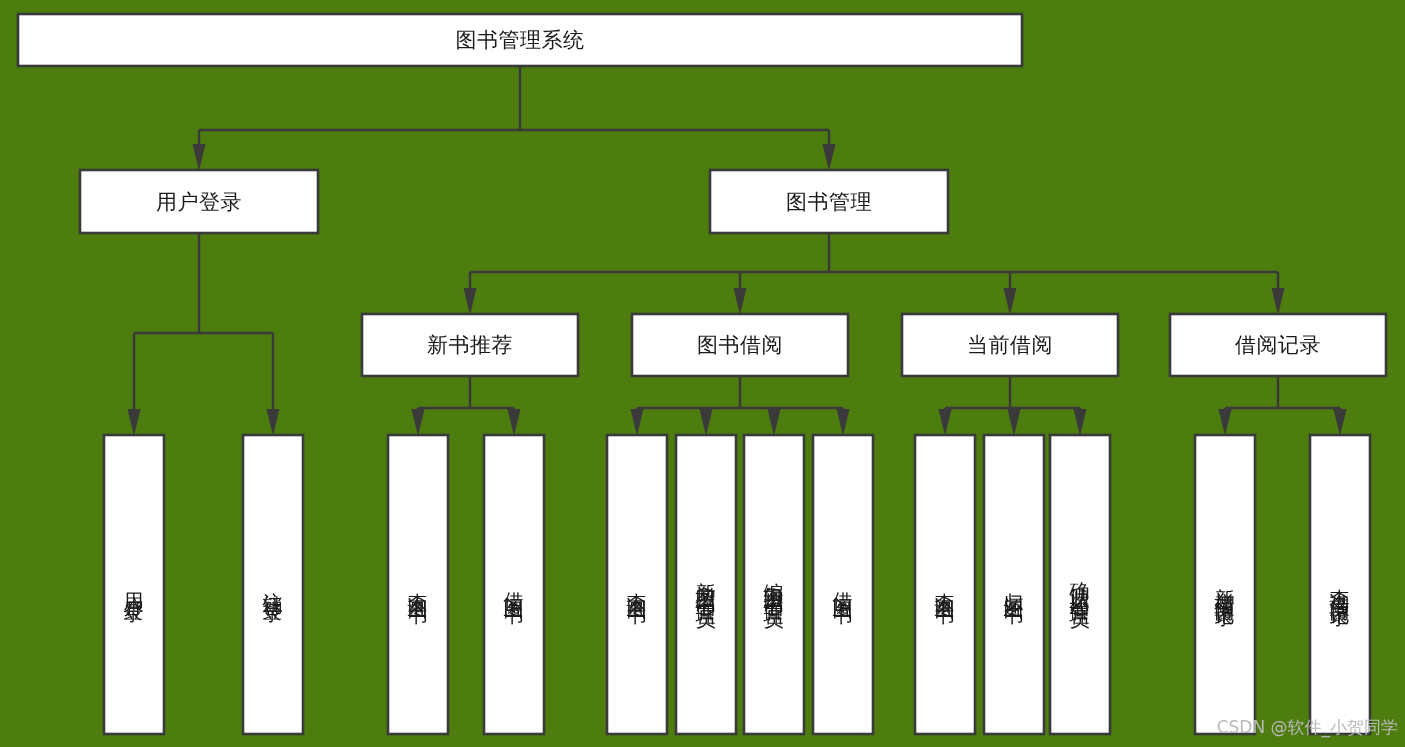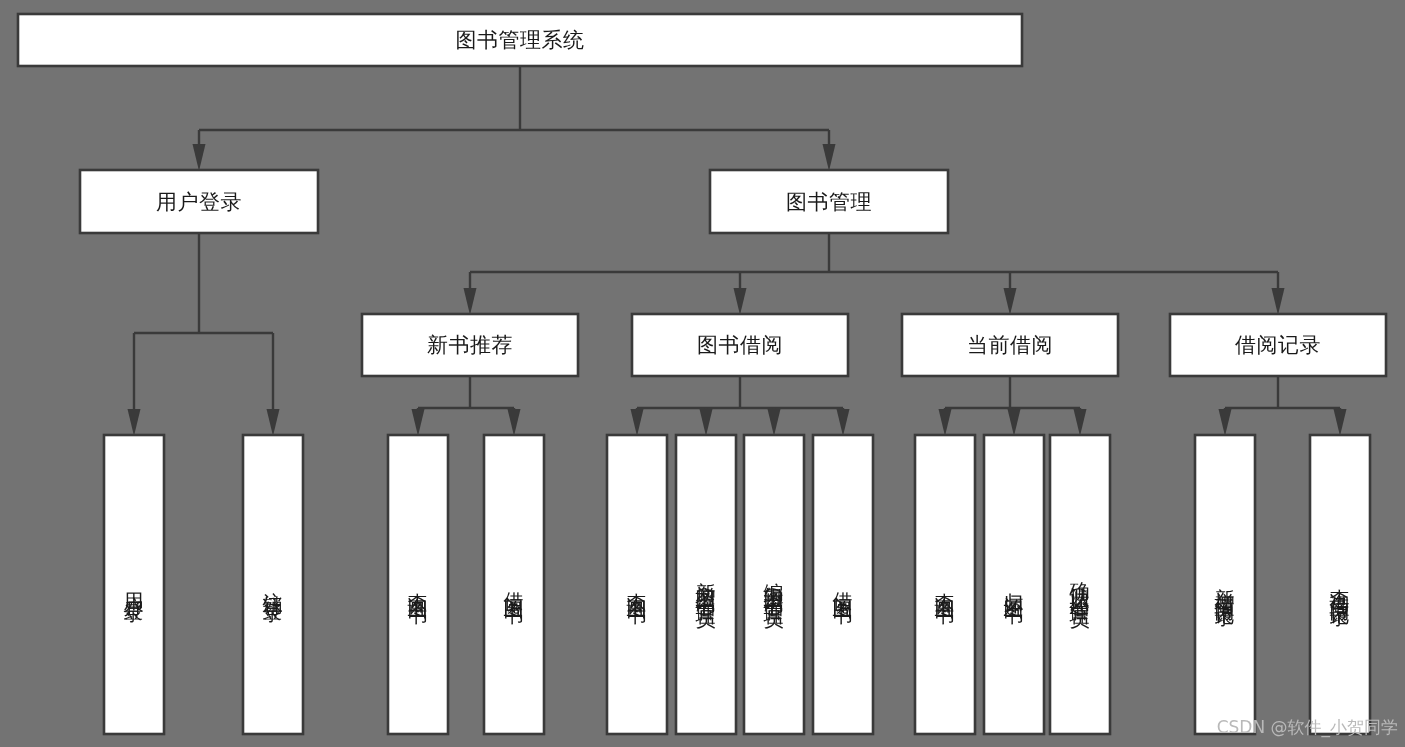--- a/index.html
+++ b/index.html
@@ -8,21 +8,21 @@
     padding: 0;
     background: #ffffff;
   }
   body {
     font-family: "Liberation Sans", "DejaVu Sans", sans-serif;
   }
   #diagram-root {
     position: relative;
     width: 1405px;
     height: 747px;
-    background: #737373;
+    background: #4d7c0f;
     overflow: hidden;
     text-decoration: underline;
   }
   svg#tree-svg {
     position: absolute;
     left: 0;
     top: 0;
     width: 1405px;
     height: 747px;
     display: block;

